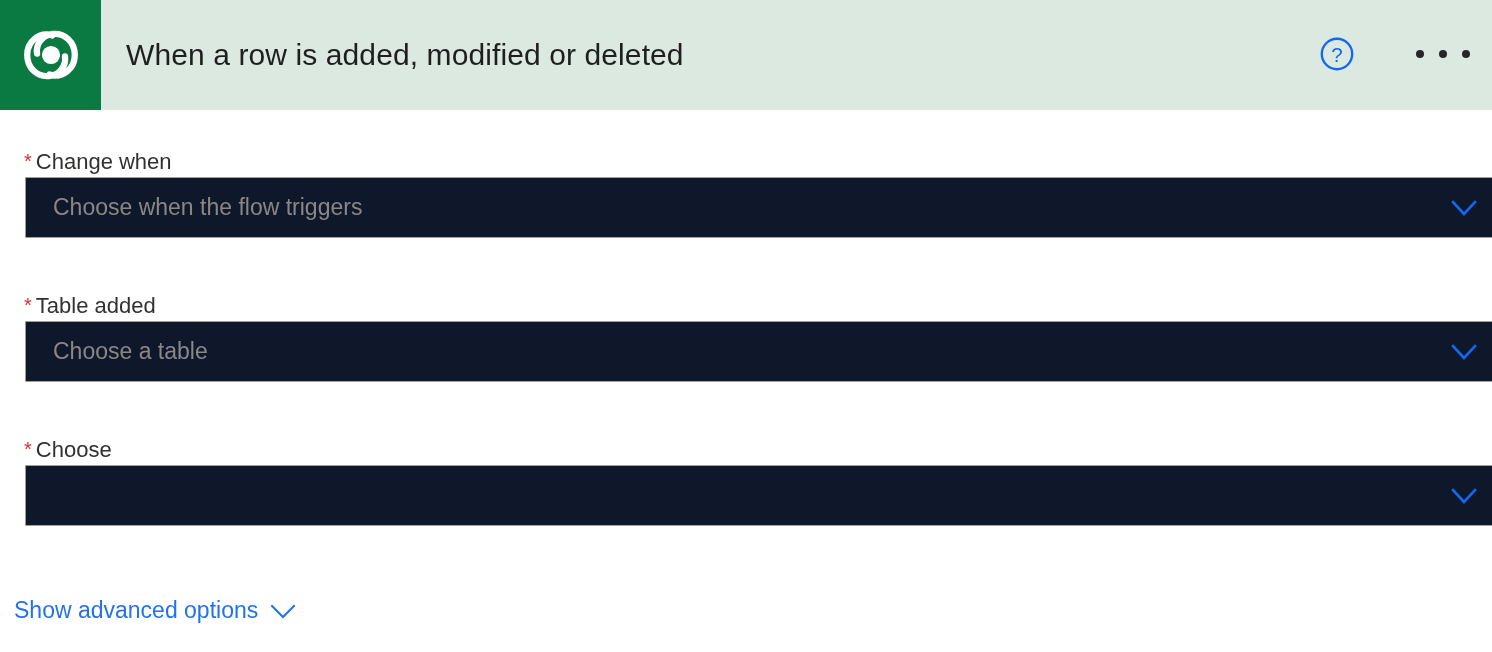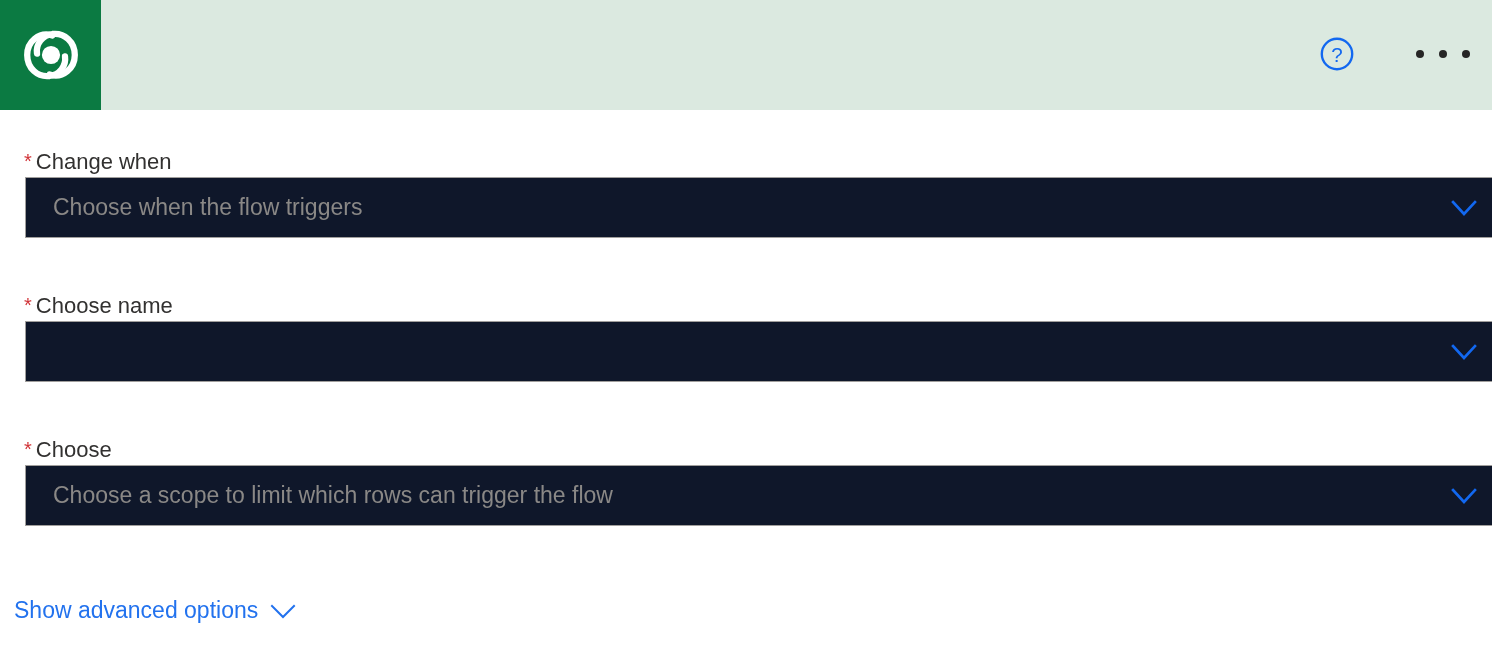--- a/index.html
+++ b/index.html
@@ -159,20 +159,21 @@
   <div class="logo-tile">
     <svg class="logo-glyph" viewBox="0 0 100 100">
       <g fill="none" stroke="#ffffff" stroke-width="9" stroke-linecap="round">
         <path d="M52 22 C33 16 16 31 16 50 C16 69 31 82 48 80 C62 78 72 66 70 52"></path>
         <path d="M48 78 C67 84 84 69 84 50 C84 31 69 18 52 20 C38 22 28 34 30 48"></path>
       </g>
       <circle cx="50" cy="50" r="13" fill="#ffffff"></circle>
     </svg>
   </div>
 
+  <div class="header-title">When a row is added, modified or deleted</div>
 
   <svg class="help-icon" viewBox="0 0 24 24">
     <circle cx="12" cy="12" r="9.6" fill="none" stroke="#1268f0" stroke-width="1.5"></circle>
     <text x="12" y="17" text-anchor="middle" font-family="Liberation Sans, sans-serif" font-size="13" fill="#1268f0">?</text>
   </svg>
 
   <div class="ellipsis-btn">
     <i></i>
     <i></i>
     <i></i>
@@ -186,35 +187,35 @@
   <div class="field-box">
     <div class="field-placeholder">Choose when the flow triggers</div>
     <svg class="field-chevron" viewBox="0 0 30 28">
       <path d="M4 8 L15 20 L26 8" fill="none" stroke="#1268f0" stroke-width="2.6" stroke-linecap="square" stroke-linejoin="miter"></path>
     </svg>
   </div>
 </div>
 
 <div class="field" style="top:293px;">
   <div class="field-label">
-    <span class="req-star">*</span><span>Choose name</span>
+    <span class="req-star">*</span><span>Table added</span>
   </div>
   <div class="field-box">
+    <div class="field-placeholder">Choose a table</div>
     <svg class="field-chevron" viewBox="0 0 30 28">
       <path d="M4 8 L15 20 L26 8" fill="none" stroke="#1268f0" stroke-width="2.6" stroke-linecap="square" stroke-linejoin="miter"></path>
     </svg>
   </div>
 </div>
 
 <div class="field" style="top:437px;">
   <div class="field-label">
     <span class="req-star">*</span><span>Choose</span>
   </div>
   <div class="field-box">
-    <div class="field-placeholder">Choose a scope to limit which rows can trigger the flow</div>
     <svg class="field-chevron" viewBox="0 0 30 28">
       <path d="M4 8 L15 20 L26 8" fill="none" stroke="#1268f0" stroke-width="2.6" stroke-linecap="square" stroke-linejoin="miter"></path>
     </svg>
   </div>
 </div>
 
 <div class="adv-link">
   <span class="adv-link-text">Show advanced options</span>
   <svg class="adv-link-chev" viewBox="0 0 28 18">
     <path d="M3 4 L14 15 L25 4" fill="none" stroke="#2272ee" stroke-width="2" stroke-linecap="square" stroke-linejoin="miter"></path>

